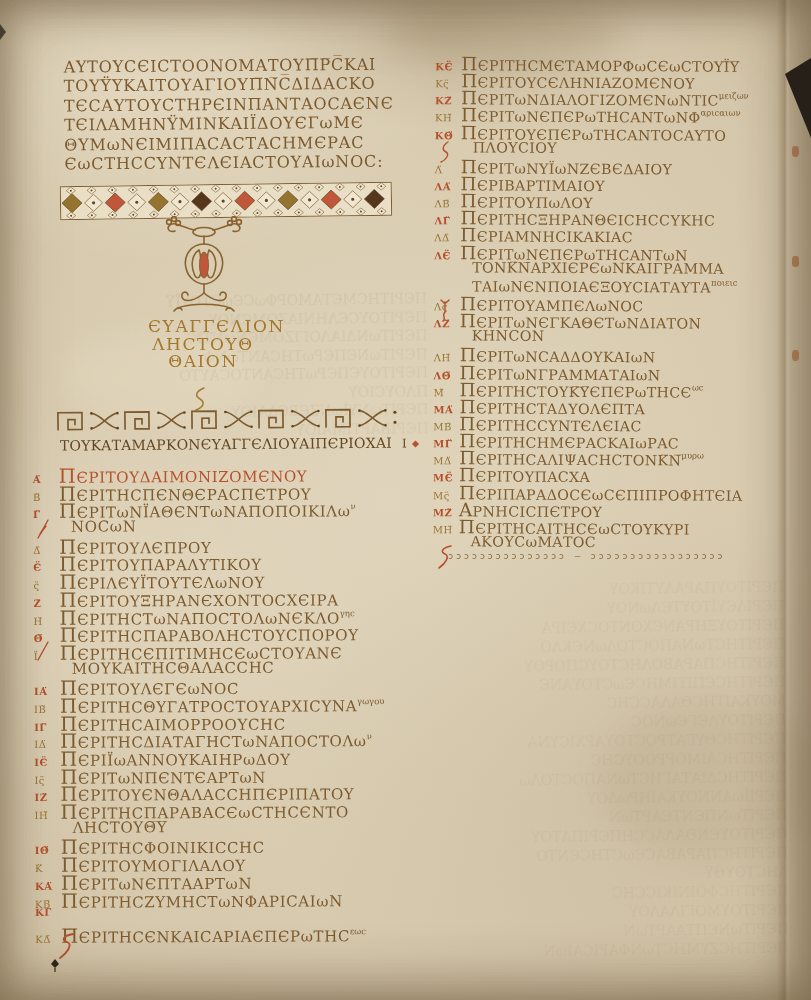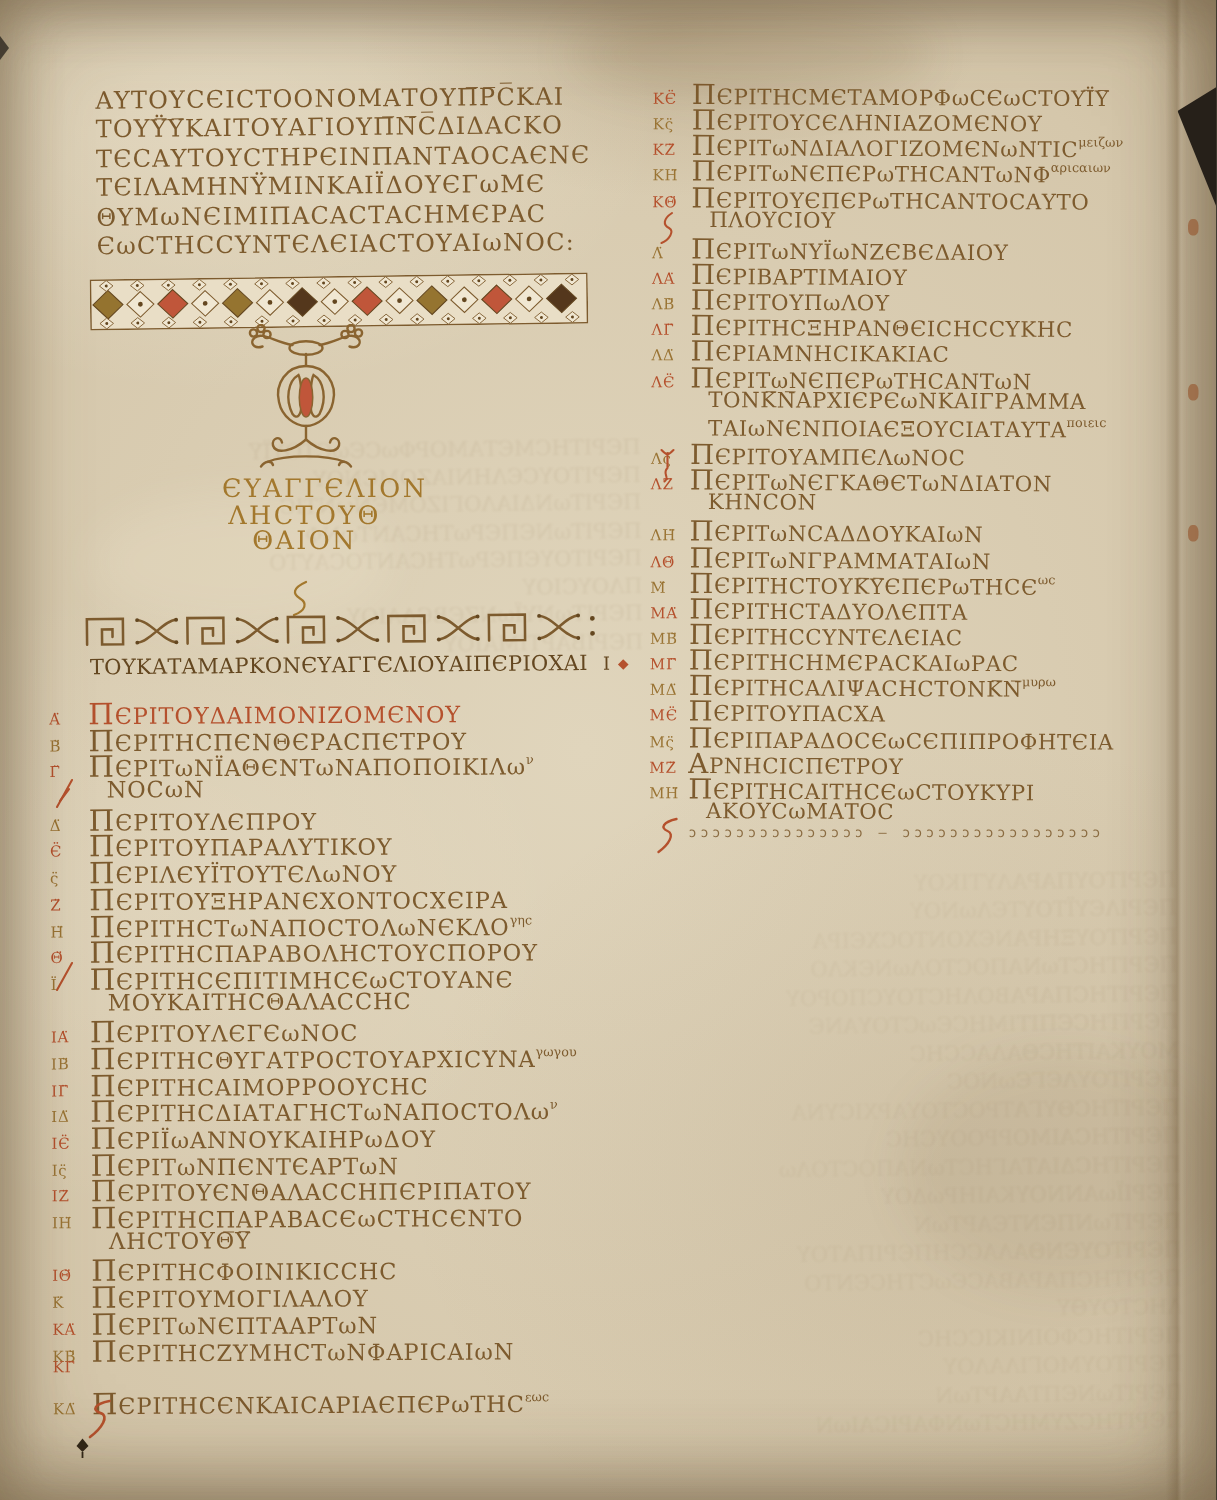--- a/index.html
+++ b/index.html
@@ -44,31 +44,31 @@
     transform:rotate(45deg);margin-left:6px;vertical-align:middle;}
   .hd-end{margin-left:10px;font-size:12px;}
 
   .list{position:absolute;z-index:3;}
   #left-list{left:34px;top:464px;transform:rotate(-.3deg);}
   #right-list{left:434px;top:54px;transform:rotate(.3deg);}
   .row{display:flex;align-items:baseline;white-space:nowrap;}
   #left-list .row{height:17.7px;}
   #right-list .row{height:17.15px;}
   .num{width:26px;flex:0 0 26px;font-size:10px;letter-spacing:.5px;color:var(--numeral-gold);}
-  .num.red{color:var(--rubric);}
+  .num.red{color:var(--rubric);font-weight:bold;}
   .num.gold{color:var(--numeral-gold);}
   .txt{font-size:15px;letter-spacing:.6px;color:var(--ink);}
   #right-list .txt{font-size:14.2px;letter-spacing:.4px;}
   .txt .init{font-size:1.3em;}
   .txt sup{font-size:8.5px;vertical-align:7px;letter-spacing:0;}
   .txt.rubric{color:var(--rubric);}
   .row.cont .txt{margin-left:12px;}
 
   #end-band{left:448px;top:551px;font-size:9px;letter-spacing:2.5px;color:var(--ink);
-    font-family:"DejaVu Sans Mono",monospace;opacity:.85;margin-left:11px;}
+    font-family:"DejaVu Sans Mono",monospace;opacity:.85;}
 
   .bandbox{position:absolute;z-index:3;}
   #diamond-band{left:60px;top:184px;transform:rotate(-.8deg);}
   #meander-band{left:54px;top:406px;transform:rotate(-.6deg);}
   #ornament{left:156px;top:216px;color:#8a6430;}
   #title-flourish{left:192px;top:386px;color:var(--title-gold);}
   #left-end-flourish{left:56px;top:932px;color:var(--rubric);}
   #right-end-flourish{left:436px;top:544px;color:var(--rubric);}
   .margin-flourish{position:absolute;z-index:3;color:var(--rubric);}
   #page-mark{position:absolute;left:50px;top:958px;z-index:3;color:#2e2417;}

